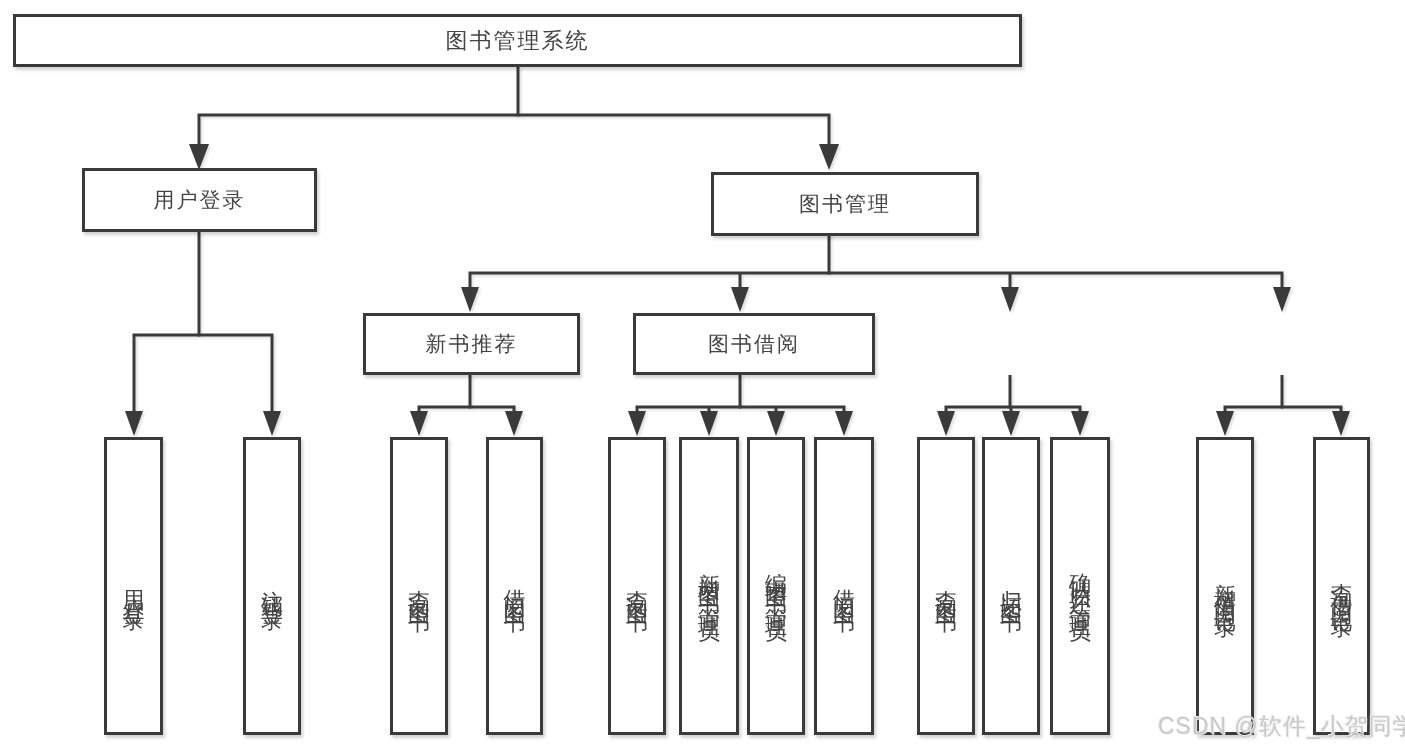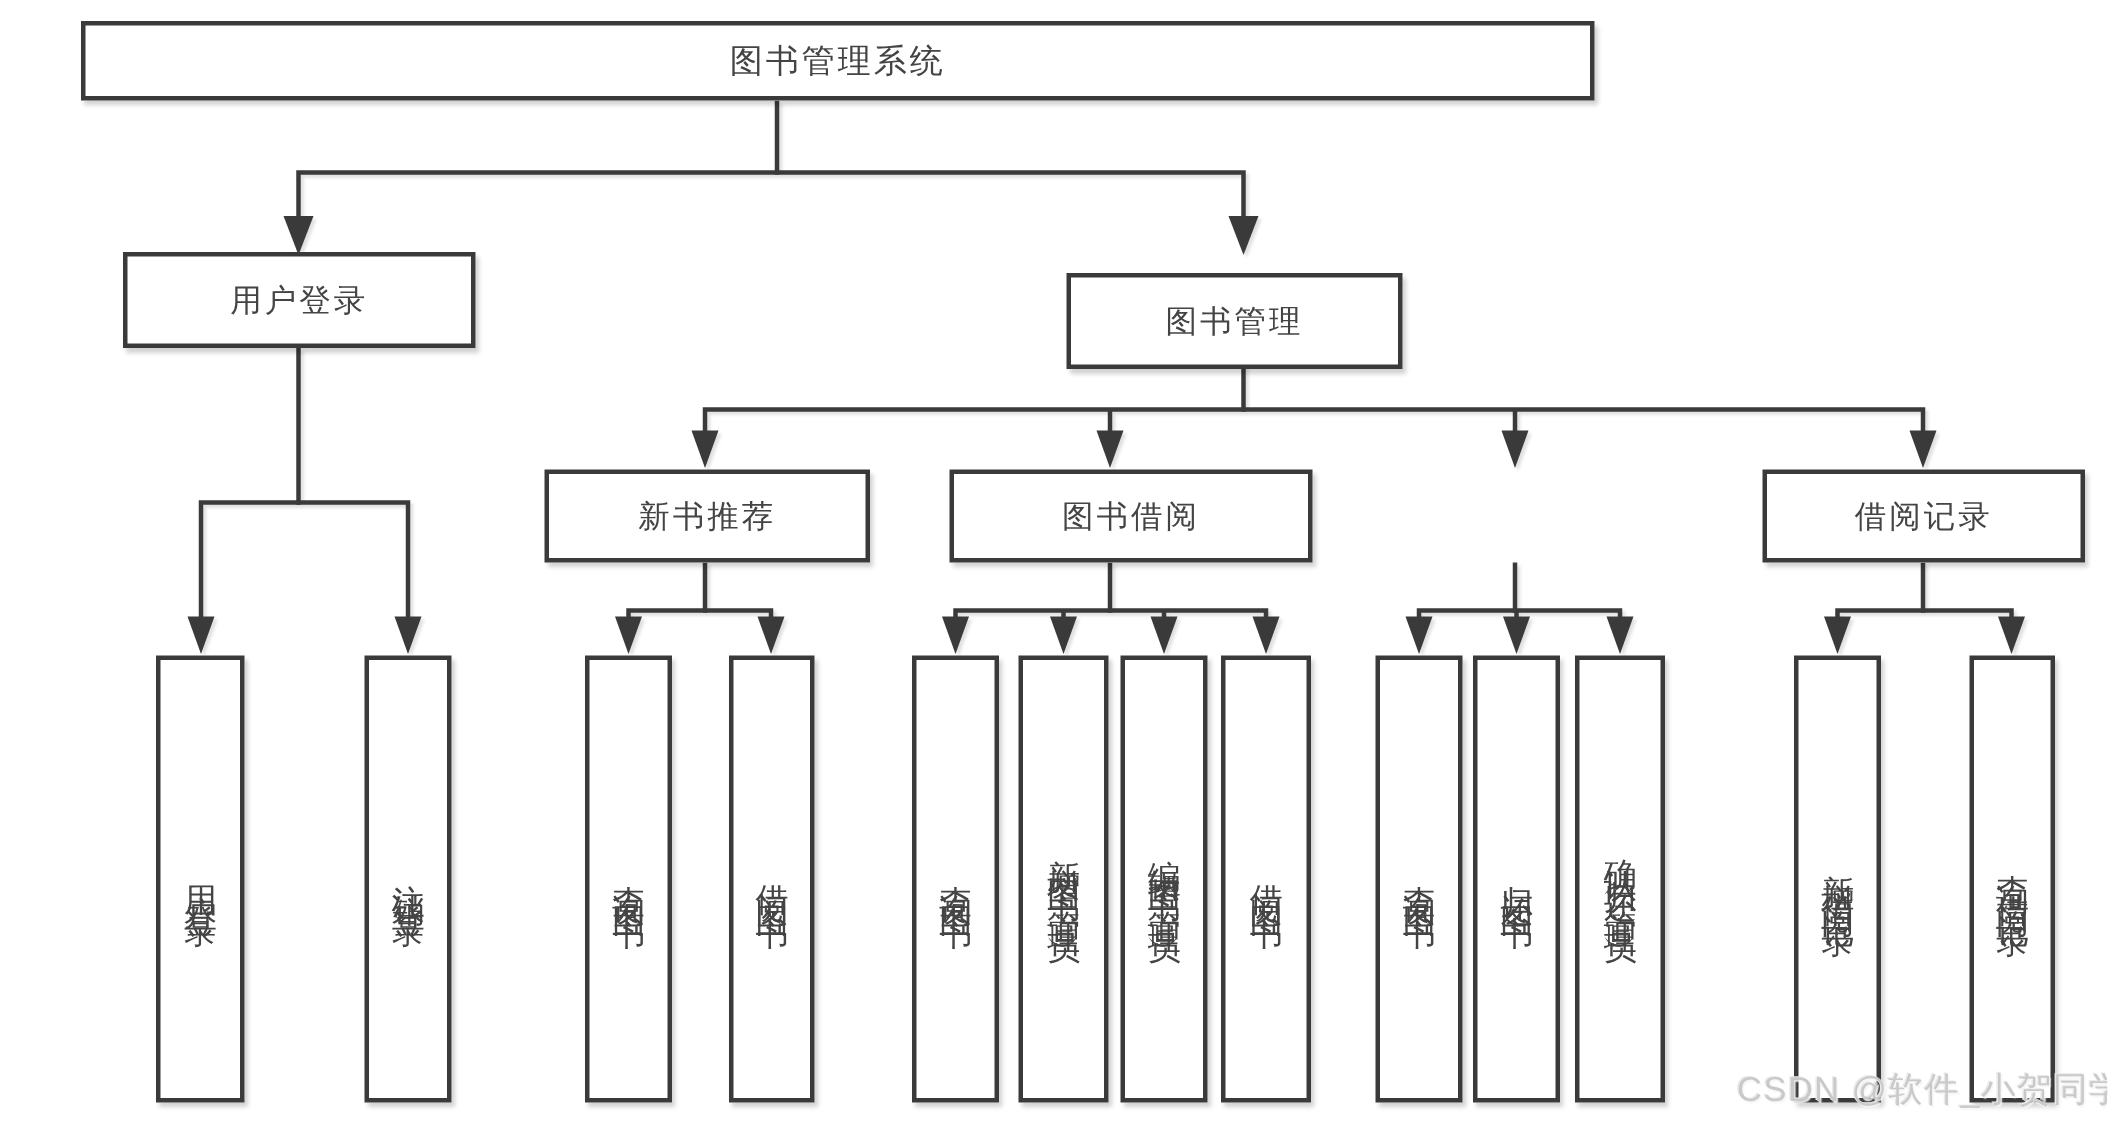--- a/index.html
+++ b/index.html
@@ -34,21 +34,21 @@
     box-sizing: border-box;
     background: #fff;
     border: 3px solid var(--line);
     color: var(--text);
     display: flex;
     align-items: center;
     justify-content: center;
     box-shadow: 2px 3px 3px rgba(0,0,0,0.18);
   }
   .box.h { font-size: 21px; letter-spacing: 2px; white-space: nowrap; }
-  .box.root { font-size: 22px; margin-left: 41px; }
+  .box.root { font-size: 22px; }
   .box.v {
     writing-mode: vertical-rl;
     font-size: 22px;
     letter-spacing: 7px;
     line-height: 1.1;
   }
   .watermark {
     position: absolute;
     left: 1158px;
     top: 711px;
@@ -123,25 +123,24 @@
       <line x1="1282" y1="375" x2="1282" y2="408.5"></line>
       <polyline points="1225,420 1225,407 1341,407 1341,420"></polyline>
       <polygon points="1216,411 1234,411 1225,436"></polygon>
       <polygon points="1332,411 1350,411 1341,436"></polygon>
     </g>
   </svg>
 
   <div class="box h root" style="left:13px;top:14px;width:1009px;height:53px">图书管理系统</div>
 
   <div class="box h" style="left:82px;top:168px;width:235px;height:64px">用户登录</div>
-  <div class="box h" style="left:711px;top:182px;width:224px;height:64px">图书管理</div>
+  <div class="box h" style="left:711px;top:172px;width:268px;height:64px">图书管理</div>
 
   <div class="box h" style="left:363px;top:313px;width:217px;height:62px">新书推荐</div>
   <div class="box h" style="left:633px;top:313px;width:242px;height:62px">图书借阅</div>
-  <div class="box h" style="left:1175px;top:313px;width:215px;height:62px">借阅记录</div>
 
   <div class="box v" style="left:104px;top:437px;width:59px;height:298px">用户登录</div>
   <div class="box v" style="left:243px;top:437px;width:58px;height:298px">注销登录</div>
 
   <div class="box v" style="left:390px;top:437px;width:58px;height:298px">查询图书</div>
   <div class="box v" style="left:486px;top:437px;width:57px;height:298px">借阅图书</div>
 
   <div class="box v" style="left:608px;top:437px;width:58px;height:298px">查询图书</div>
   <div class="box v" style="left:679px;top:437px;width:60px;height:298px">新增图书（管理员）</div>
   <div class="box v" style="left:747px;top:437px;width:58px;height:298px">编辑图书（管理员）</div>

